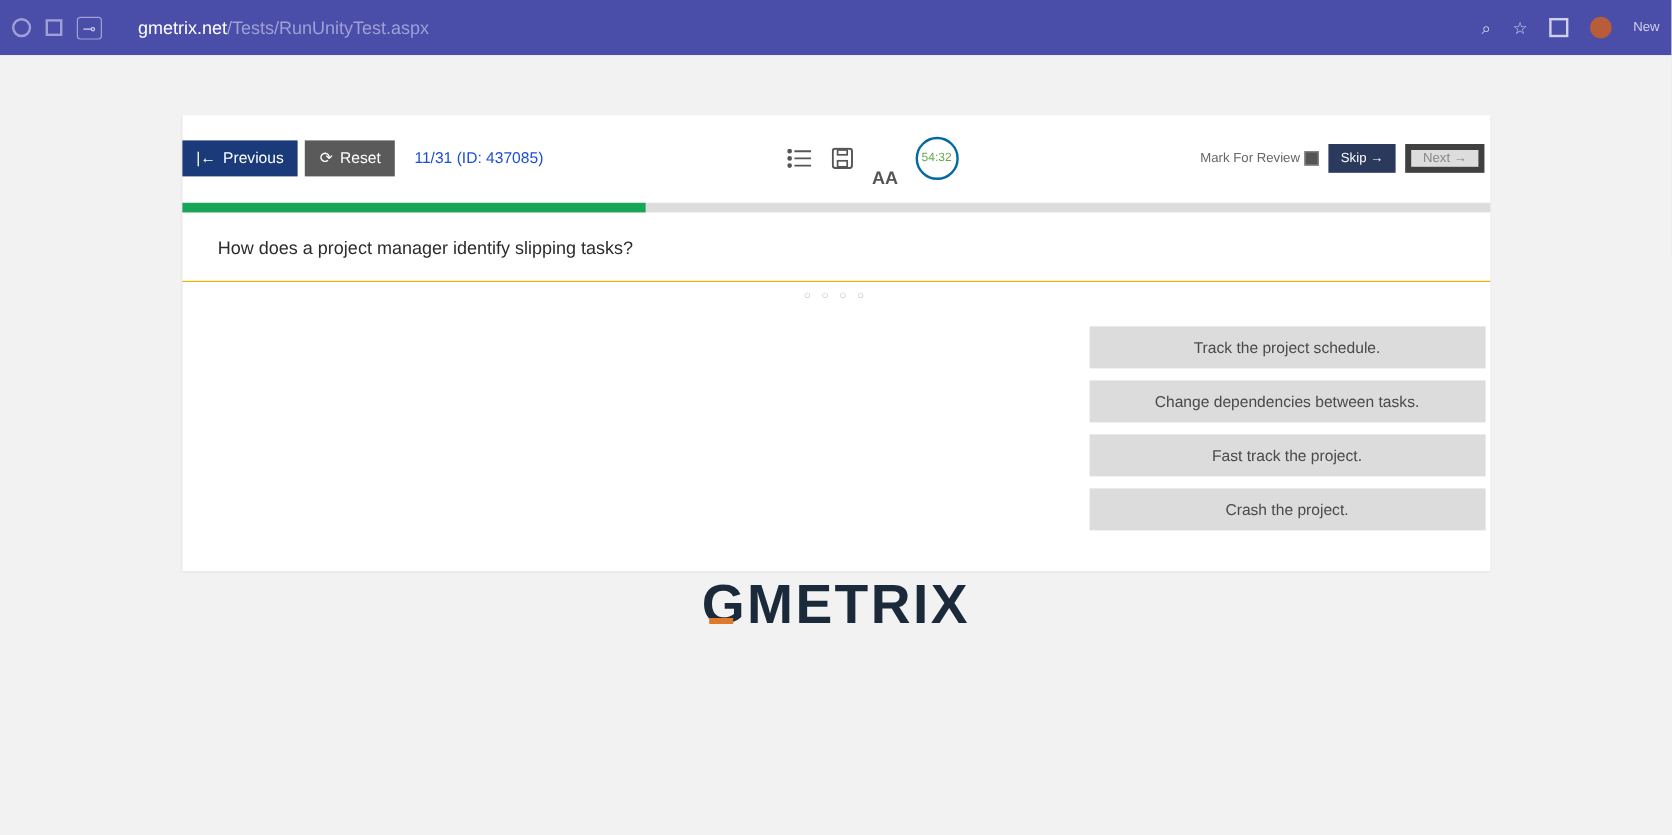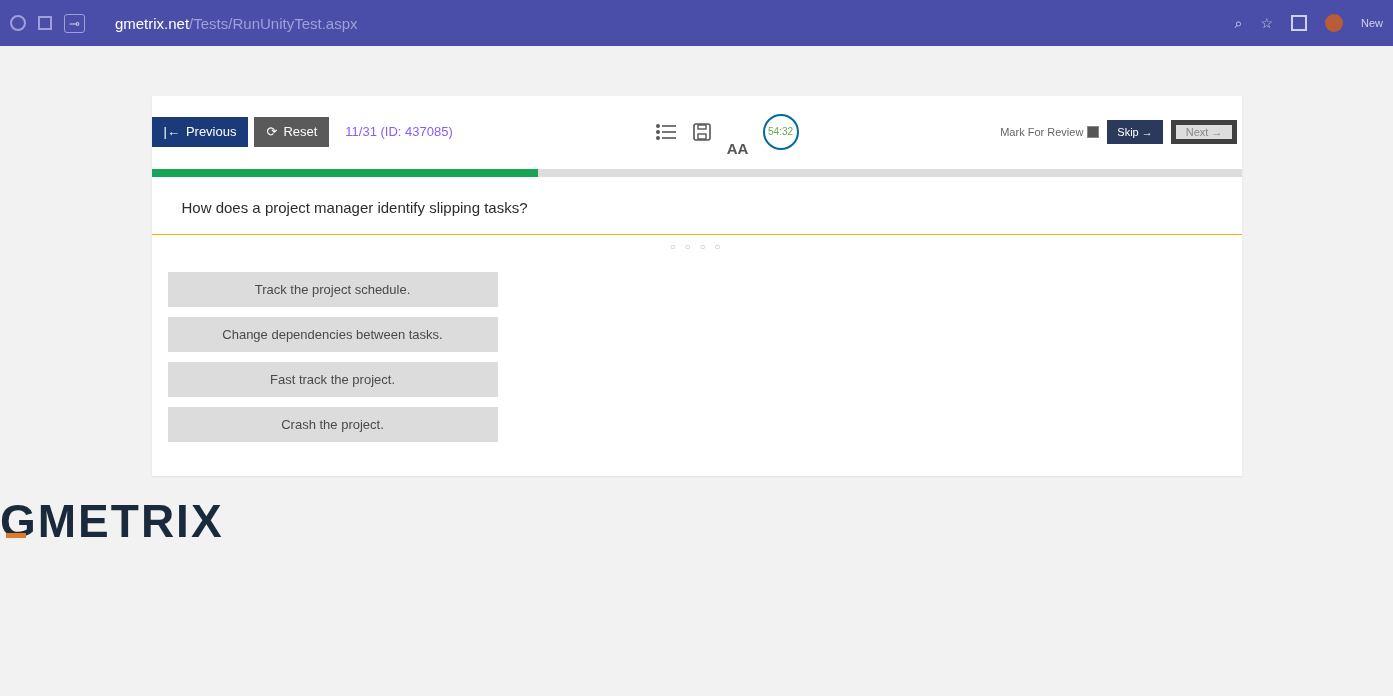--- a/index.html
+++ b/index.html
@@ -49,21 +49,21 @@
     gap:6px;
     height:30px;
     padding:0 12px;
     font-size:13px;
     border:none;
     color:#fff;
     cursor:pointer;
   }
   .btn-prev { background:#1a3a7a; }
   .btn-reset { background:#5a5a5a; }
-  .q-id { font-size:13px; color:#8b5cf6; margin-left:10px; }
+  .q-id { font-size:13px; color:#1d4ed8; margin-left:10px; }
   .toolbar-center {
     margin-left:auto; display:flex; align-items:center; gap:14px; color:#555; font-size:15px;
   }
   .ic { display:inline-flex; align-items:center; justify-content:center; width:22px;height:22px; }
   .timer {
     border:2px solid #0369a1; border-radius:50%; width:36px;height:36px;
     display:flex;align-items:center;justify-content:center;
     font-size:10px; color:#6aa84f;
   }
   .toolbar-right {
@@ -79,35 +79,35 @@
   }
   .progress-fill { height:100%; background:#18a558; width:35.5%; }
   .question {
     padding: 22px 30px 18px 30px;
     font-size:15px;
     color:#2c2c2c;
     border-bottom:1px solid #eab308;
   }
   .dots { text-align:center; color:#bbb; font-size:10px; letter-spacing:3px; padding:6px 0 2px;}
   .answers {
-    display:flex; flex-direction:column; align-items:flex-start; gap:10px;
-    padding: 18px 16px 34px;
+    display:flex; flex-direction:column; align-items:flex-end; gap:10px;
+    padding: 18px 4px 34px;
   }
   .answer {
     width:330px;
     background:#dcdcdc;
     color:#4a4a4a;
     font-size:13px;
     text-align:center;
     padding:10px 8px;
     cursor:pointer;
     border:none;
   }
   .logo-row {
-    padding-top:18px;
+    text-align:center;
   }
   .logo {
     font-family: Arial, sans-serif;
     font-weight:800;
     font-size:46px;
     letter-spacing:2px;
     color:#1a2a3a;
     display:inline-block;
   }
   .logo .g { position:relative; display:inline-block;}

